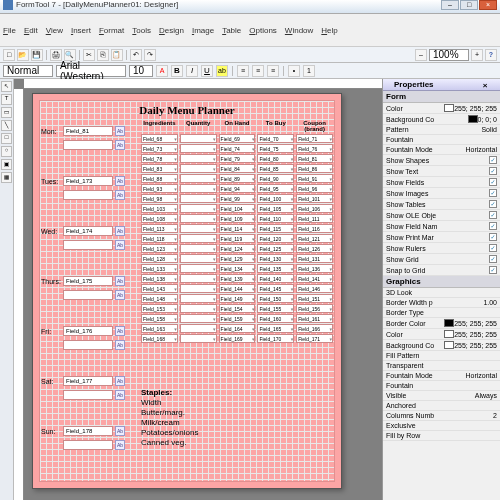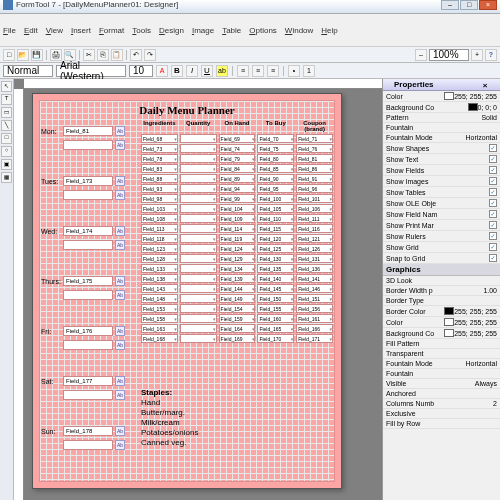--- a/index.html
+++ b/index.html
@@ -346,35 +346,36 @@
               <div class="tcell"></div>
               <div class="tcell">Field_169</div>
               <div class="tcell">Field_170</div>
               <div class="tcell">Field_171</div>
             </div>
           </div>
       </div>
       <div class="staples">
         <div style="font-weight:bold">Staples:</div>
         <div id="staple-list">
-            <div>Hand</div>
+            <div>Width</div>
             <div>Butter/marg.</div>
             <div>Milk/cream</div>
             <div>Potatoes/onions</div>
             <div>Canned veg.</div>
           </div>
       </div>
     </div>
   </div>
 
   <div class="props">
     <div class="props-hdr">
       <span>Properties</span>
       <span class="x">×</span>
     </div>
+    <div class="prop-sec">Form</div>
     <div id="props1">
         <div class="prop-row">
           <span class="lbl">Color</span>
           <span class="swatch" style="background:#ffffff"></span>
           <span class="val">255; 255; 255</span>
         </div>
         <div class="prop-row">
           <span class="lbl">Background Co</span>
           <span class="swatch" style="background:#000000"></span>
           <span class="val">0; 0; 0</span>

